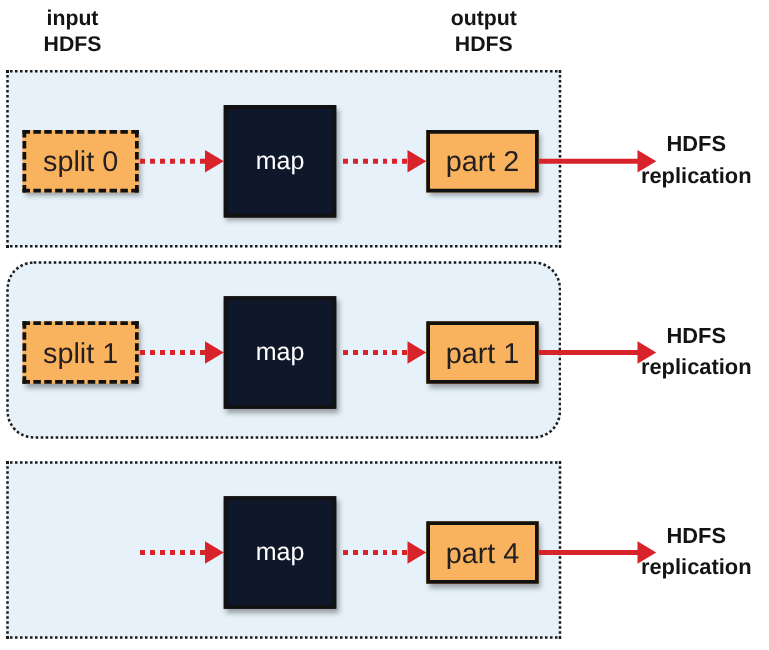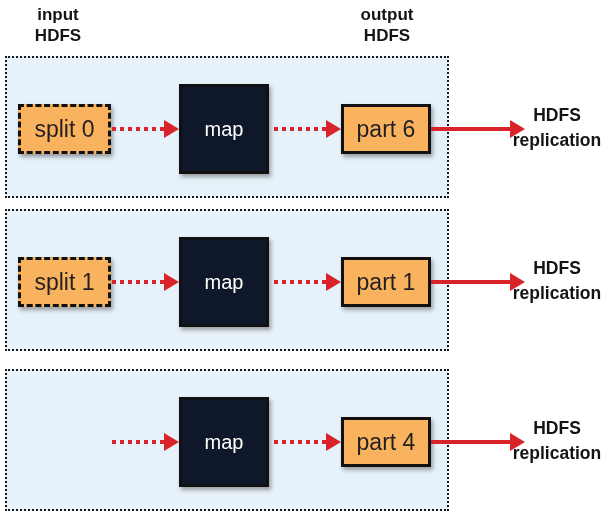--- a/index.html
+++ b/index.html
@@ -29,21 +29,21 @@
   .task-row {
     position: absolute;
     left: 5px;
     width: 444px;
     height: 142px;
     background: #e6f1f9;
     border: 2px dotted #1a1a1a;
     overflow: visible;
   }
   #row-0 { top: 56px; }
-  #row-1 { top: 209px; }
+  #row-1 { top: 209px; border-radius: 22px; }
   #row-2 { top: 369px; }
 
   
   .split-box, .part-box, .map-box {
     position: absolute;
     display: flex;
     align-items: center;
     justify-content: center;
     color: #231f20;
     font-size: 23px;
@@ -129,21 +129,21 @@
       <span>split 0</span>
     </div>
     <div class="dotted-line seg1"></div>
     <div class="arrow-head head1"></div>
     <div class="map-box">
       <span>map</span>
     </div>
     <div class="dotted-line seg2"></div>
     <div class="arrow-head head2"></div>
     <div class="part-box">
-      <span>part 6</span>
+      <span>part 2</span>
     </div>
     <div class="solid-line"></div>
     <div class="arrow-head head3"></div>
     <div class="replication-label">
       <div>HDFS</div>
       <div>replication</div>
     </div>
   </div>
 
   <div id="row-1" class="task-row">

